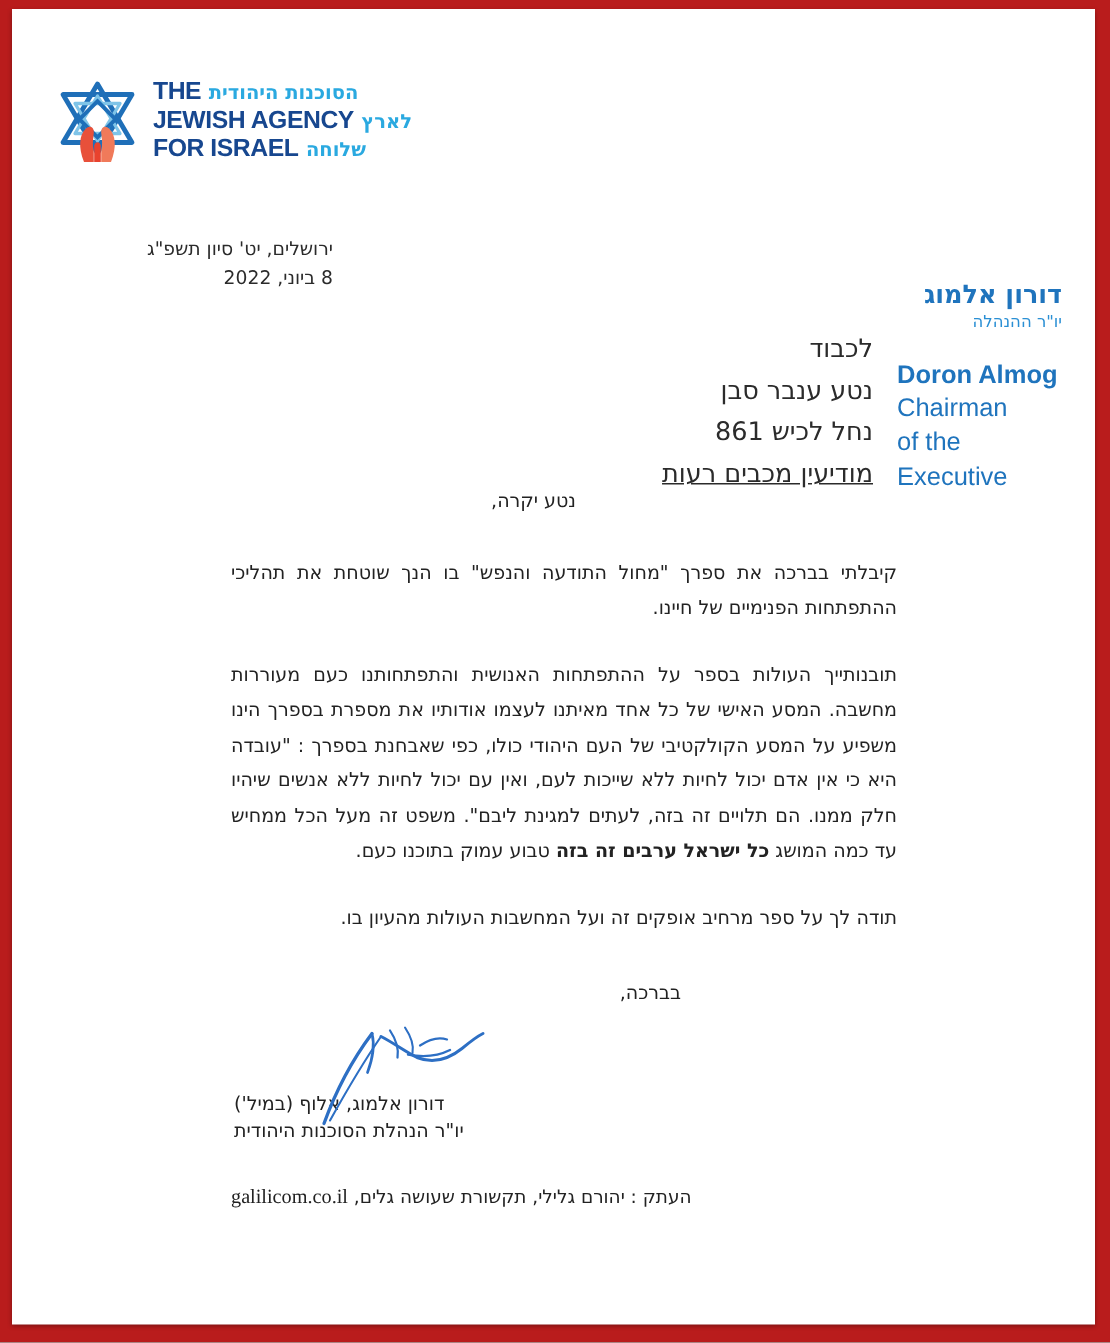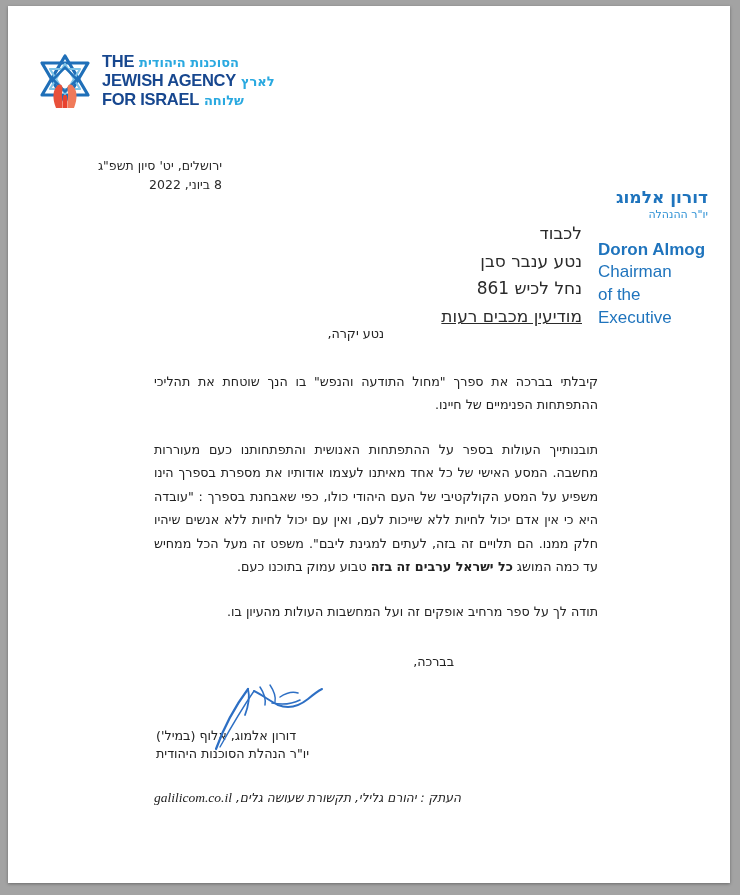--- a/index.html
+++ b/index.html
@@ -7,21 +7,21 @@
     padding: 0;
     background: #8a8a8a;
   }
   body {
     font-family: "Liberation Sans", "DejaVu Sans", sans-serif;
   }
   #page {
     position: relative;
     width: 740px;
     height: 895px;
-    background: #a3a3a3;
+    background: #b91c1c;
     overflow: hidden;
   }
   .sheet {
     position: absolute;
     left: 8px;
     top: 6px;
     width: 722px;
     height: 877px;
     background: #ffffff;
     box-shadow: 0 1px 3px rgba(0,0,0,0.35);
@@ -177,21 +177,20 @@
   .footer {
     position: absolute;
     left: 146px;
     top: 784px;
     width: 444px;
     direction: rtl;
     text-align: left;
     font-family: "DejaVu Sans", sans-serif;
     font-size: 12.3px;
     color: #222222;
-    font-style: italic;
   }
   .footer .url {
     font-family: "Liberation Serif", serif;
     font-size: 13.5px;
     direction: ltr;
     unicode-bidi: embed;
   }
 </style>
 </head>
 <body>

